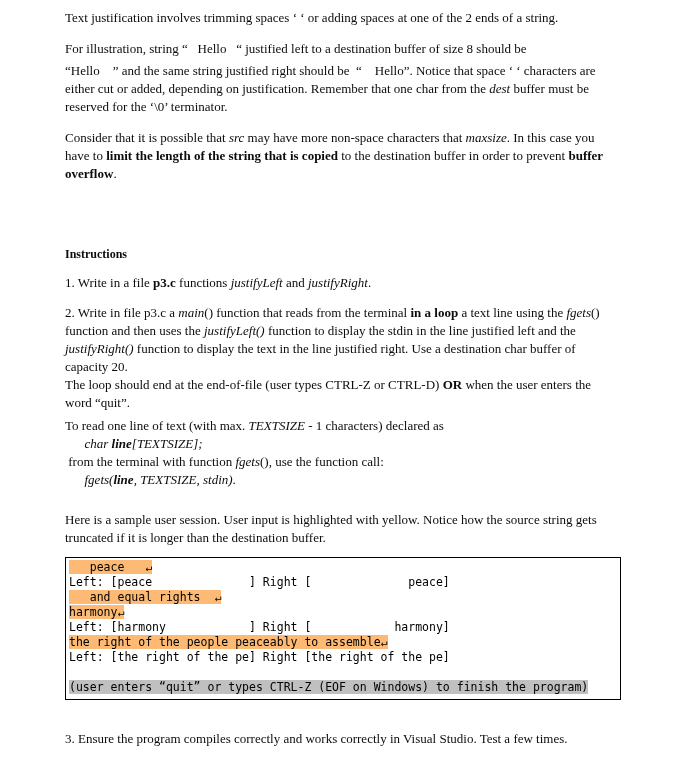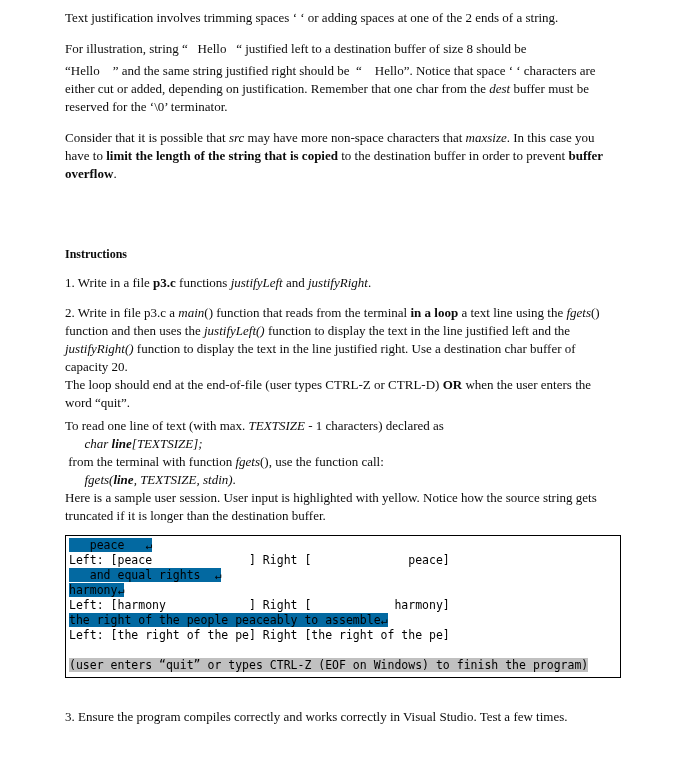--- a/index.html
+++ b/index.html
@@ -20,36 +20,36 @@
   .italic { font-style:italic; }
   .heading { font-size:12px; font-weight:bold; }
 
   .mt-illus   { margin-top:13px; }
   .mt-example { margin-top:4px;  }
   .mt-warn    { margin-top:13px; }
   .mt-head    { margin-top:62px; }
   .mt-i1      { margin-top:11px; }
   .mt-i2      { margin-top:12px; }
   .mt-read    { margin-top:5px;  }
-  .mt-sample  { margin-top:0;  }
+  .mt-sample  { margin-top:22px;  }
   .mt-i3      { margin-top:30px; }
 
   .console {
     margin-top:10px;
     box-sizing:border-box;
     width:556px;
     border:1.5px solid #000000;
     padding:2px 2px 4px 3px;
     font-family:"DejaVu Sans Mono","DejaVu Sans",monospace;
     font-size:11.5px;
     line-height:15px;
     color:#000000;
   }
   .console-line { white-space:pre; min-height:15px; }
-  .hl-yellow { background:#0369a1; }
+  .hl-yellow { background:#fdba74; }
   .hl-gray   { background:#c0c0c0; }
 </style>
 </head>
 <body>
 
 <div class="page">
 
   <p class="para"><span>Text justification involves trimming spaces ‘ ‘ or adding spaces at one of the 2 ends of a string.</span></p>
 
   <p class="para mt-illus"><span>For illustration, string “   Hello   “ justified left to a destination buffer of size 8 should be</span></p>
@@ -60,21 +60,21 @@
 
   <p class="para mt-warn"><span>Consider that it is possible that </span><span class="italic">src</span><span> may have more non-space characters that </span><span class="italic">maxsize</span><span>. In this case you
 have to </span><span class="bold">limit the length of the string that is copied</span><span> to the destination buffer in order to prevent </span><span class="bold">buffer
 overflow</span><span>.</span></p>
 
   <p class="para heading mt-head">Instructions</p>
 
   <p class="para mt-i1"><span>1. Write in a file </span><span class="bold">p3.c</span><span> functions </span><span class="italic">justifyLeft</span><span> and </span><span class="italic">justifyRight</span><span>.</span></p>
 
   <p class="para mt-i2"><span>2. Write in file p3.c a </span><span class="italic">main</span><span>() function that reads from the terminal </span><span class="bold">in a loop</span><span> a text line using the </span><span class="italic">fgets</span><span>()
-function and then uses the </span><span class="italic">justifyLeft()</span><span> function to display the text in the line justified left and the
+function and then uses the </span><span class="italic">justifyLeft()</span><span> function to display the stdin in the line justified left and the
 </span><span class="italic">justifyRight()</span><span> function to display the text in the line justified right. Use a destination char buffer of
 capacity 20.
 The loop should end at the end-of-file (user types CTRL-Z or CTRL-D) </span><span class="bold">OR</span><span> when the user enters the
 word “quit”.</span></p>
 
   <p class="para mt-read"><span>To read one line of text (with max. </span><span class="italic">TEXTSIZE</span><span> - 1 characters) declared as
       </span><span class="italic">char </span><span class="bold italic">line</span><span class="italic">[TEXTSIZE];</span><span>
  from the terminal with function </span><span class="italic">fgets</span><span>(), use the function call:
       </span><span class="italic">fgets(</span><span class="bold italic">line</span><span class="italic">, TEXTSIZE, stdin)</span><span>.</span></p>
 

